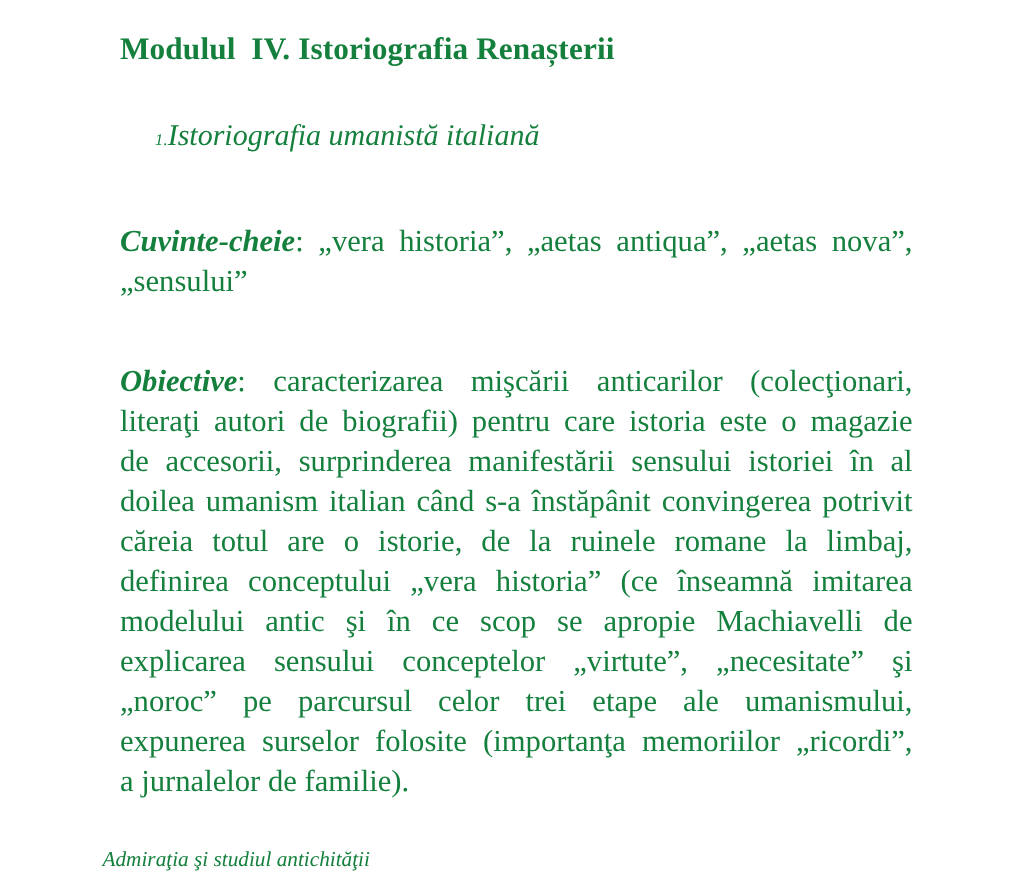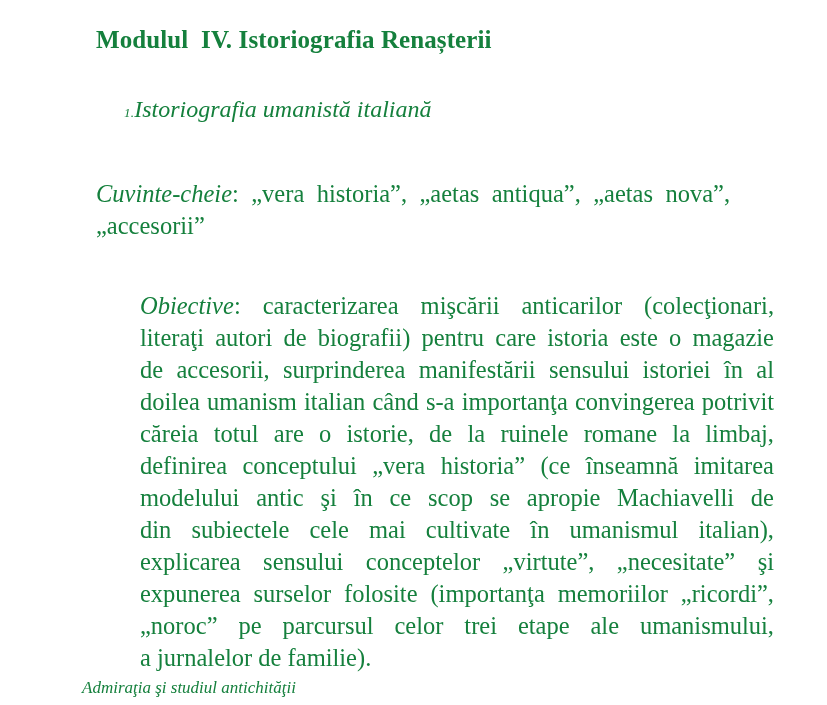--- a/index.html
+++ b/index.html
@@ -59,24 +59,25 @@
   .body-block {
     position: absolute;
     left: 96px;
     width: 634px;
     font-size: 24.5px;
     line-height: 32px;
     text-align: justify;
     text-justify: inter-word;
   }
   .body-block.p-keywords { top: 153px; }
-  .body-block.p-objectives { top: 265px; margin-left: 44px; }
+  .body-block.p-objectives { top: 265px; }
 
   .lead {
     font-style: italic;
+    font-weight: bold;
   }
 
   
   .ln {
     display: block;
     text-align: justify;
     text-align-last: justify;
     white-space: pre-wrap;
   }
   .ln.last {
@@ -101,33 +102,32 @@
 <div class="page">
 
   <h1 class="doc-title">Modulul  IV. Istoriografia Renașterii</h1>
 
   <div class="section-heading">
     <span class="num">1.</span><span class="heading-text">Istoriografia umanistă italiană</span>
   </div>
 
   <p class="body-block p-keywords">
     <span class="ln"><span class="lead">Cuvinte-cheie</span><span>: </span><span>„vera historia”, „aetas antiqua”, „aetas nova”,</span></span>
-    <span class="ln last"><span>„accesorii”</span></span>
+    <span class="ln last"><span>„sensului”</span></span>
   </p>
 
   <p class="body-block p-objectives">
     <span class="ln"><span class="lead">Obiective</span><span>: </span><span>caracterizarea mişcării anticarilor (colecţionari,</span></span>
     <span class="ln"><span>literaţi autori de biografii) pentru care istoria este o magazie</span></span>
     <span class="ln"><span>de accesorii, surprinderea manifestării sensului istoriei în al</span></span>
-    <span class="ln"><span>doilea umanism italian când s-a importanţa convingerea potrivit</span></span>
+    <span class="ln"><span>doilea umanism italian când s-a înstăpânit convingerea potrivit</span></span>
     <span class="ln"><span>căreia totul are o istorie, de la ruinele romane la limbaj,</span></span>
     <span class="ln"><span>definirea conceptului „vera historia” (ce înseamnă imitarea</span></span>
     <span class="ln"><span>modelului antic şi în ce scop se apropie Machiavelli de</span></span>
-    <span class="ln"><span>din subiectele cele mai cultivate în umanismul italian),</span></span>
     <span class="ln"><span>explicarea sensului conceptelor „virtute”, „necesitate” şi</span></span>
+    <span class="ln"><span>„noroc” pe parcursul celor trei etape ale umanismului,</span></span>
     <span class="ln"><span>expunerea surselor folosite (importanţa memoriilor „ricordi”,</span></span>
-    <span class="ln"><span>„noroc” pe parcursul celor trei etape ale umanismului,</span></span>
     <span class="ln last"><span>a jurnalelor de familie).</span></span>
   </p>
 
   <div class="subheading">Admiraţia şi studiul antichităţii</div>
 
 </div>
 
 </body></html>

